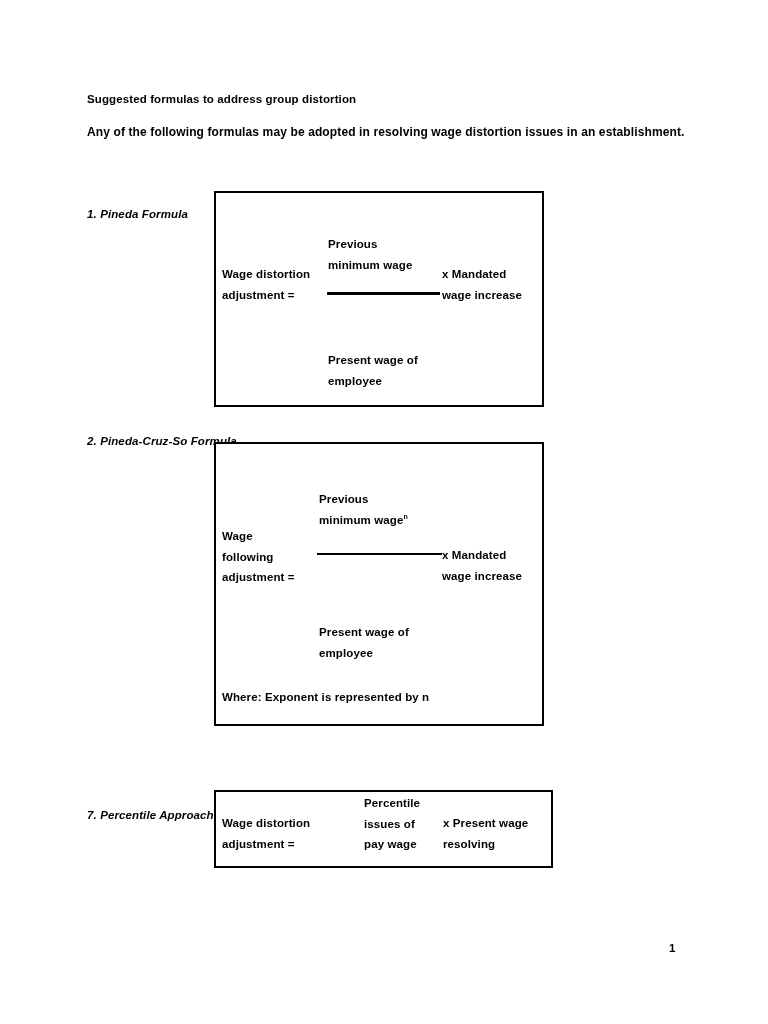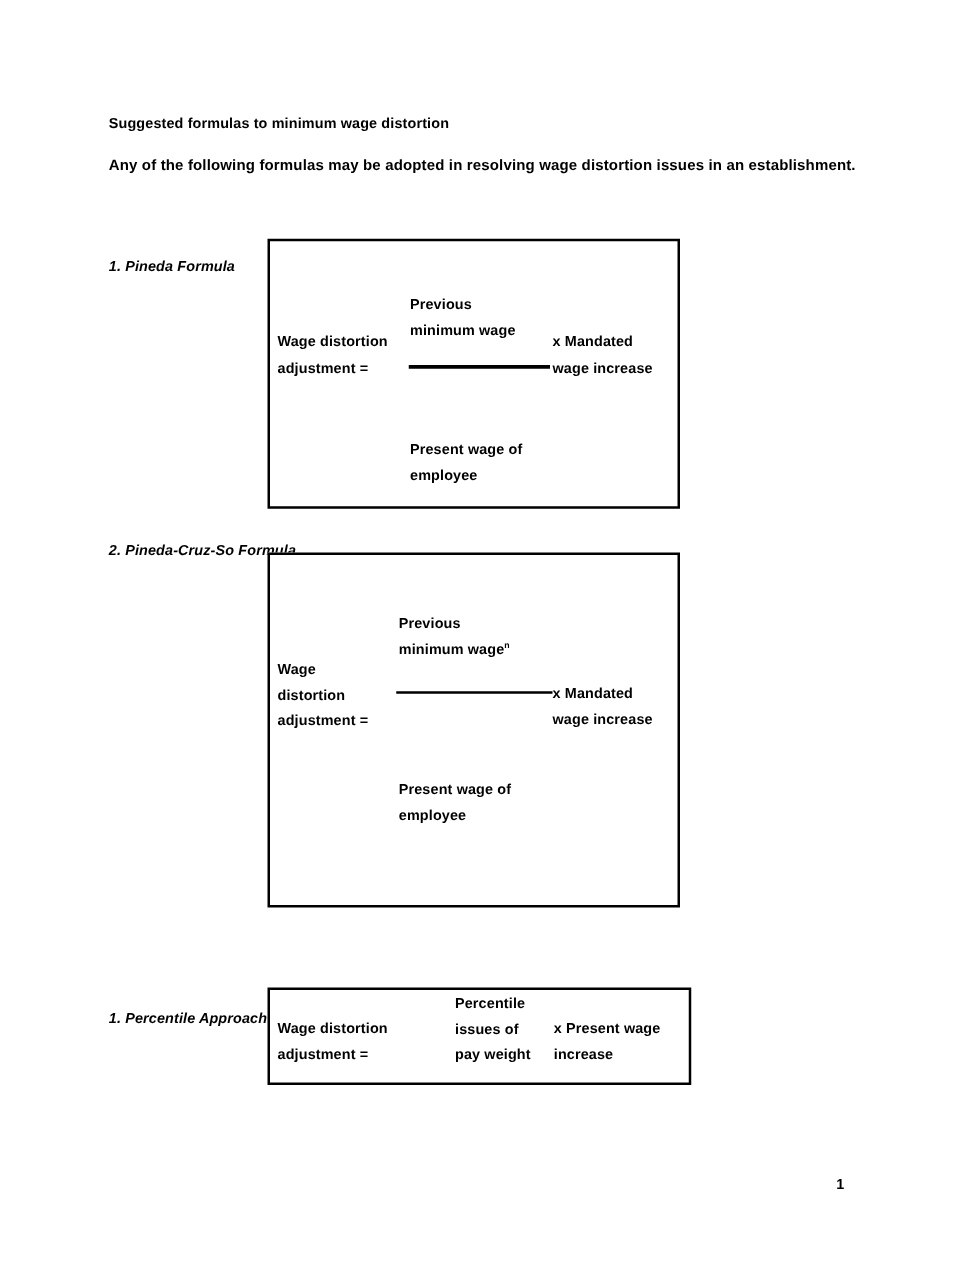--- a/index.html
+++ b/index.html
@@ -113,21 +113,21 @@
     font-size: 11.5px;
     font-weight: bold;
     color: #000000;
   }
 </style>
 </head>
 <body>
 
 <div class="page">
 
-  <div class="doc-title">Suggested formulas to minimum wage distortion</div>
+  <div class="doc-title">Suggested formulas to address group distortion</div>
 
   <div class="doc-intro">Any of the following formulas may be adopted in resolving wage distortion issues in an establishment.</div>
 
   <div class="section-label" id="label-1">1. Pineda Formula</div>
 
   <div class="formula-box" id="box-1">
     <div class="fx-text" id="b1-lhs">
       <span>Wage distortion</span><br>
       <span>adjustment =</span>
     </div>
@@ -144,51 +144,52 @@
       <span>x Mandated</span><br>
       <span>wage increase</span>
     </div>
   </div>
 
   <div class="section-label" id="label-2">2. Pineda-Cruz-So Formula</div>
 
   <div class="formula-box" id="box-2">
     <div class="fx-text" id="b2-lhs">
       <span>Wage</span><br>
-      <span>distortion</span><br>
+      <span>following</span><br>
       <span>adjustment =</span>
     </div>
     <div class="fx-text" id="b2-numerator">
       <span>Previous</span><br>
       <span>minimum wage</span><span class="sup-n">n</span>
     </div>
     <div class="fx-rule" id="b2-rule"></div>
     <div class="fx-text" id="b2-denominator">
       <span>Present wage of</span><br>
       <span>employee</span>
     </div>
     <div class="fx-text" id="b2-rhs">
       <span>x Mandated</span><br>
       <span>wage increase</span>
     </div>
+    <div class="fx-text" id="b2-where">Where: Exponent is represented by n</div>
   </div>
 
-  <div class="section-label" id="label-3">1. Percentile Approach</div>
+  <div class="section-label" id="label-3">7. Percentile Approach</div>
 
   <div class="formula-box" id="box-3">
     <div class="fx-text" id="b3-lhs">
       <span>Wage distortion</span><br>
       <span>adjustment =</span>
     </div>
     <div class="fx-text" id="b3-mid">
       <span>Percentile</span><br>
       <span>issues of</span><br>
-      <span>pay weight</span>
+      <span>pay wage</span>
     </div>
     <div class="fx-text" id="b3-rhs">
       <span>x Present wage</span><br>
-      <span>increase</span>
+      <span>resolving</span>
     </div>
   </div>
 
   <div class="page-number">1</div>
 
 </div>
 
 </body></html>

